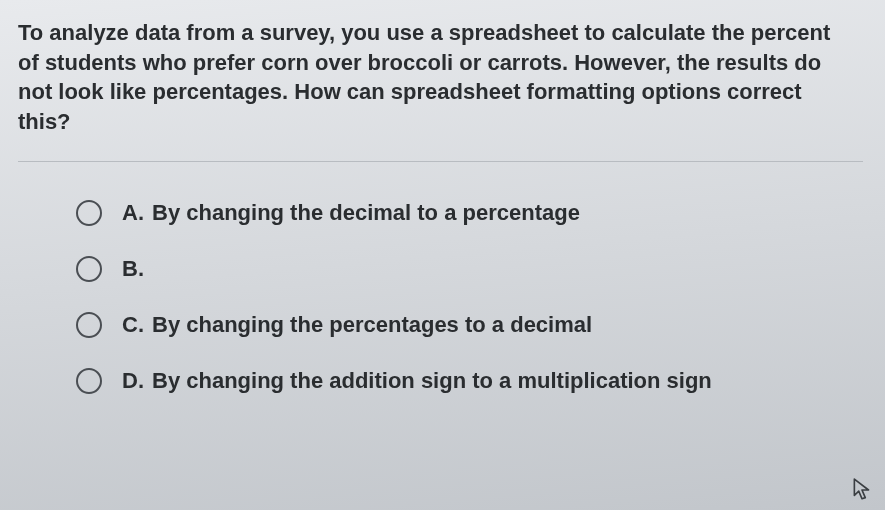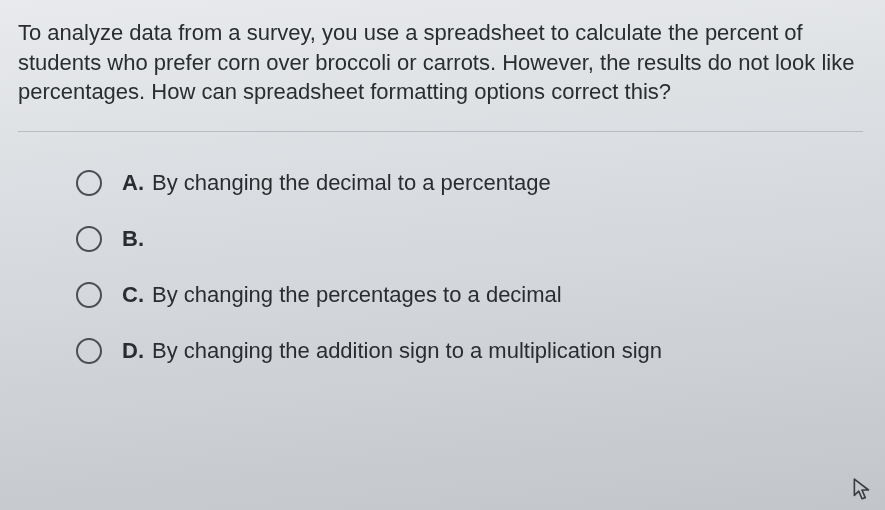--- a/index.html
+++ b/index.html
@@ -13,21 +13,21 @@
       background: linear-gradient(175deg, #e8eaed 0%, #d5d8dc 50%, #c2c6cb 100%);
       font-family: Arial, Helvetica, sans-serif;
       color: #2a2d30;
       padding: 18px 22px 18px 18px;
       position: relative;
       overflow: hidden;
     }
     .question-text {
       font-size: 22px;
       line-height: 1.35;
-      font-weight: 400;
+      font-weight: 700;
       color: #2a2d30;
       margin-bottom: 24px;
       padding-right: 8px;
     }
     .divider {
       border: none;
       border-top: 1px solid #b8bcc1;
       margin-bottom: 38px;
     }
     .options {
@@ -48,21 +48,21 @@
       background: transparent;
     }
     .option-label {
       font-size: 22px;
       font-weight: 700;
       color: #2a2d30;
       margin-right: 8px;
     }
     .option-text {
       font-size: 22px;
-      font-weight: 400;
+      font-weight: 700;
       color: #2a2d30;
     }
     .cursor {
       position: absolute;
       bottom: 8px;
       right: 14px;
       width: 18px;
       height: 24px;
     }
     .cursor svg {

